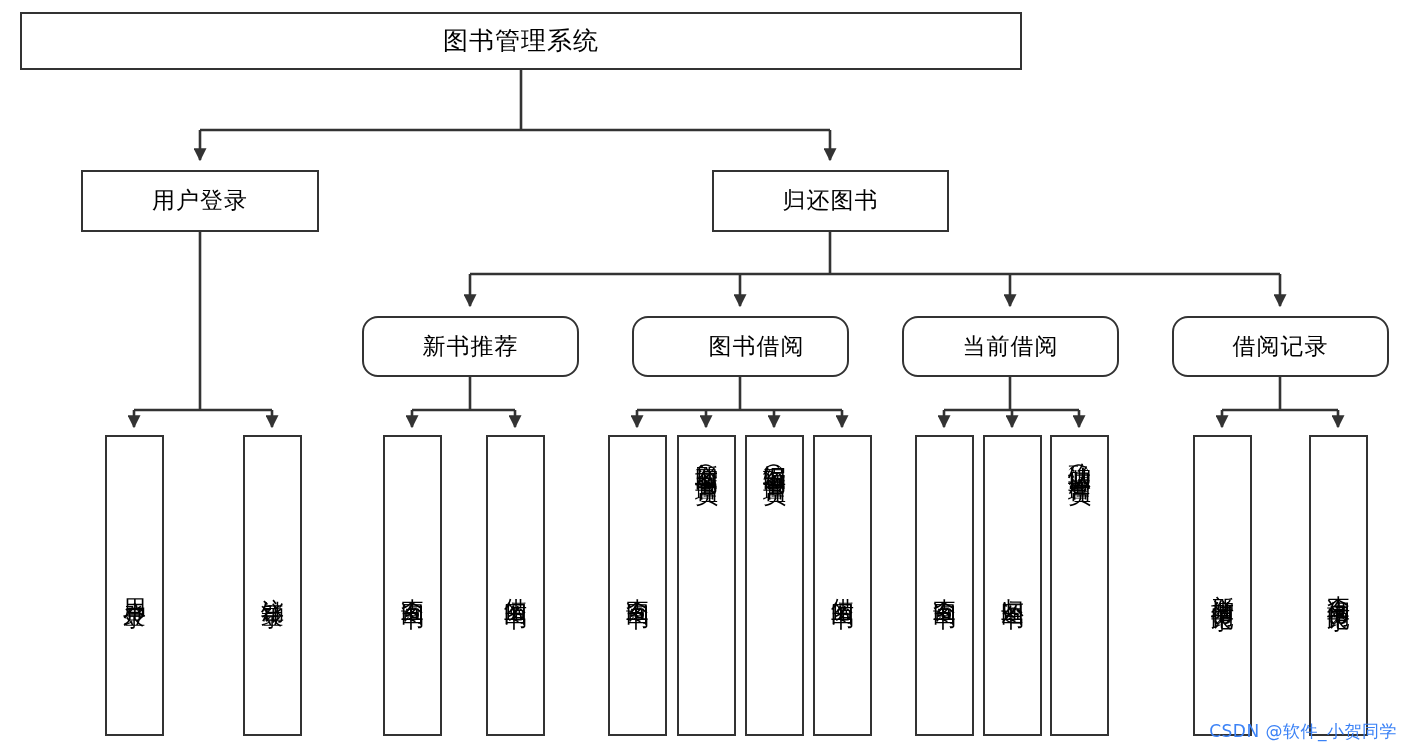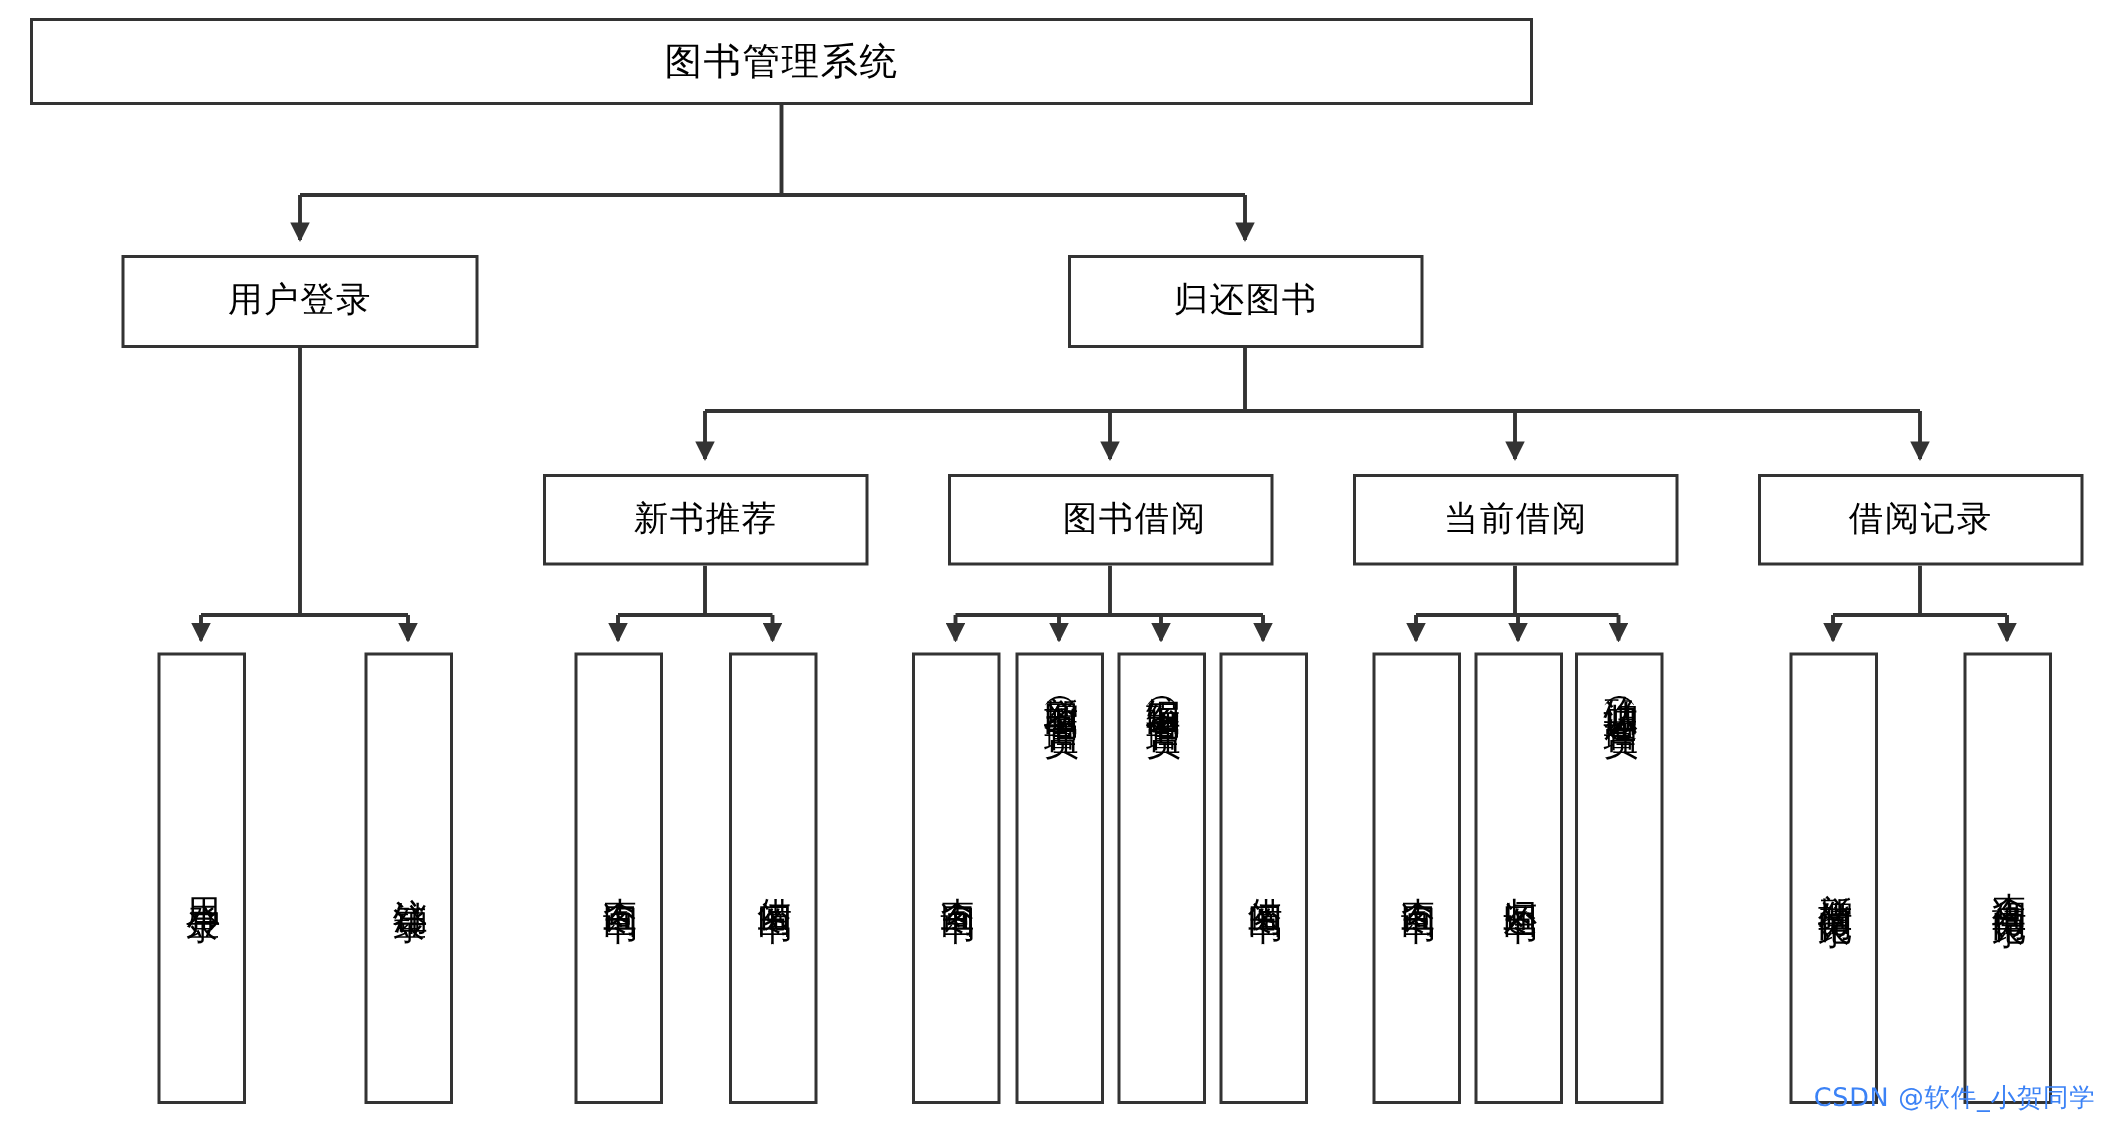--- a/index.html
+++ b/index.html
@@ -46,21 +46,21 @@
   .n-root {
     left: 20px; top: 12px; width: 1002px; height: 58px;
   }
   .n-root .node-label { font-size: 25px; letter-spacing: 1px; }
   
   .lvl2 { height: 62px; }
   .lvl2 .node-label { font-size: 23px; letter-spacing: 1px; }
   .n-login   { left: 81px;  top: 170px; width: 238px; }
   .n-bookmgr { left: 712px; top: 170px; width: 237px; }
   
-  .lvl3 { height: 61px; top: 316px; }
+  .lvl3 { height: 61px; top: 316px; border-radius: 16px; }
   .lvl3 .node-label { font-size: 23px; letter-spacing: 1px; }
   .n-newbook  { left: 362px;  width: 217px; }
   .n-borrow   { left: 632px;  width: 217px; padding-left: 32px; }
   .n-current  { left: 902px;  width: 217px; }
   .n-record   { left: 1172px; width: 217px; }
   
   .leaf {
     top: 435px;
     height: 301px;
     width: 59px;

